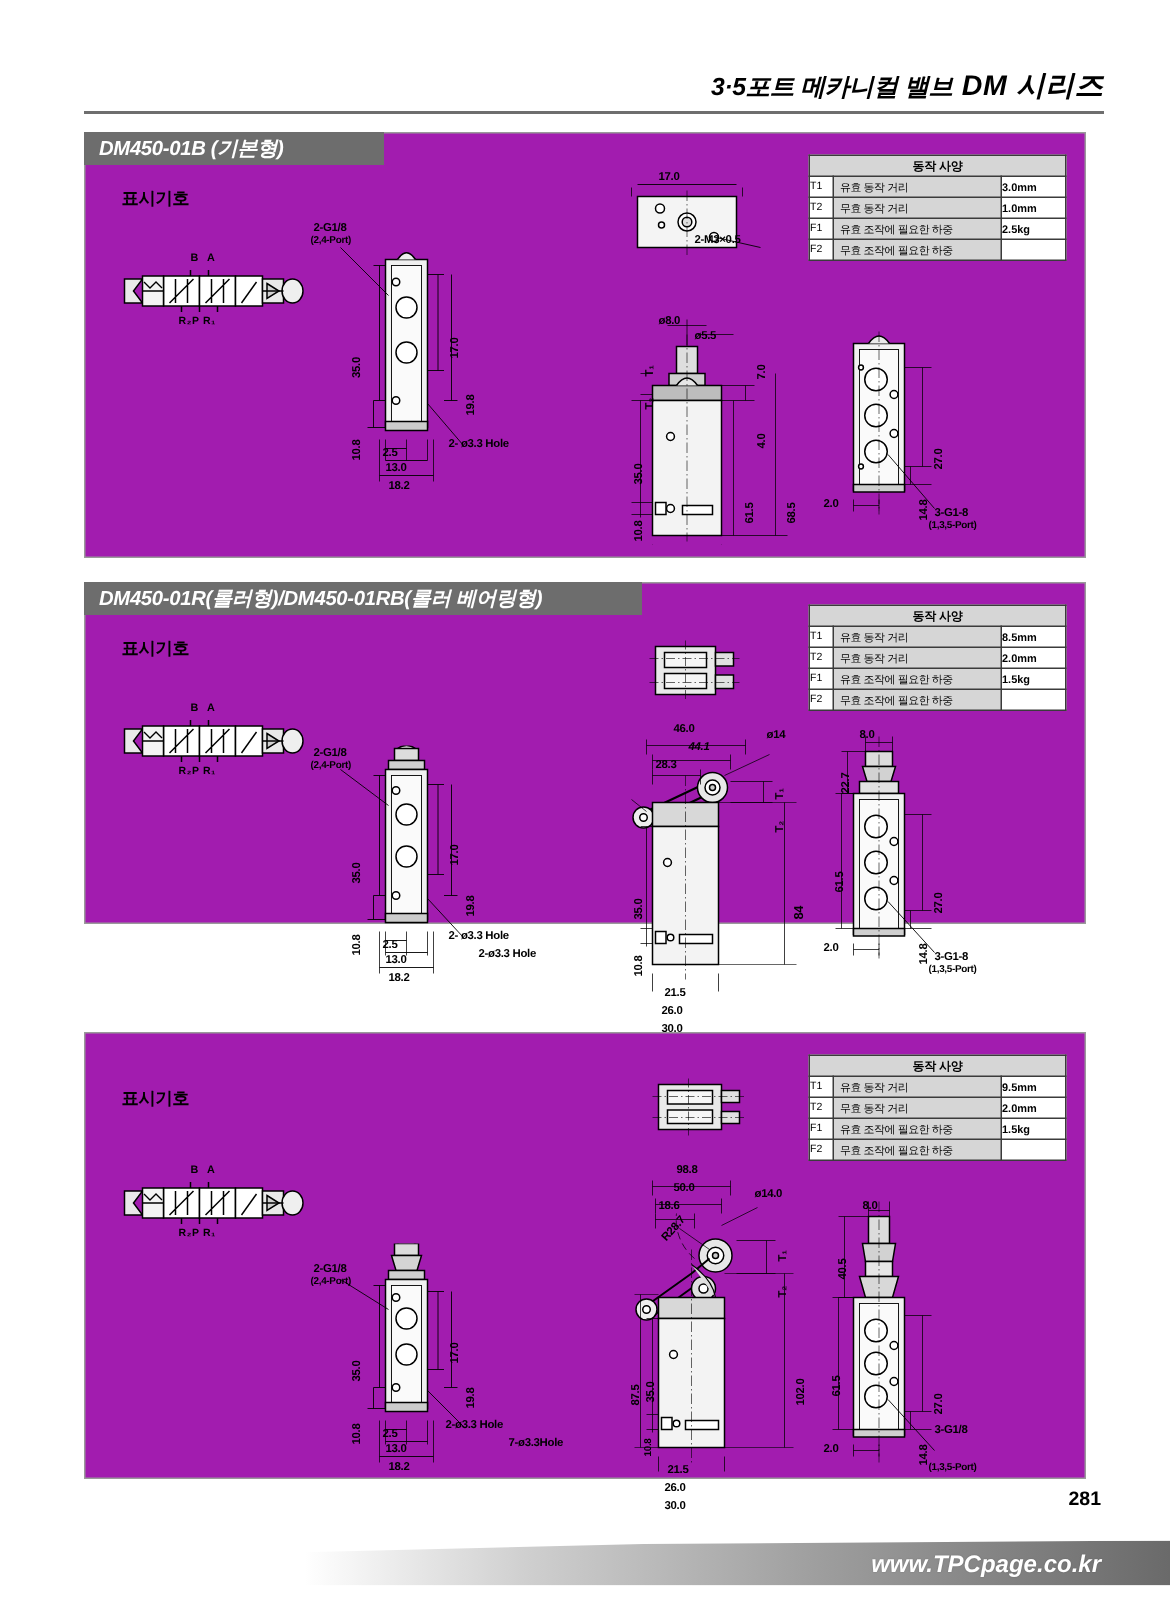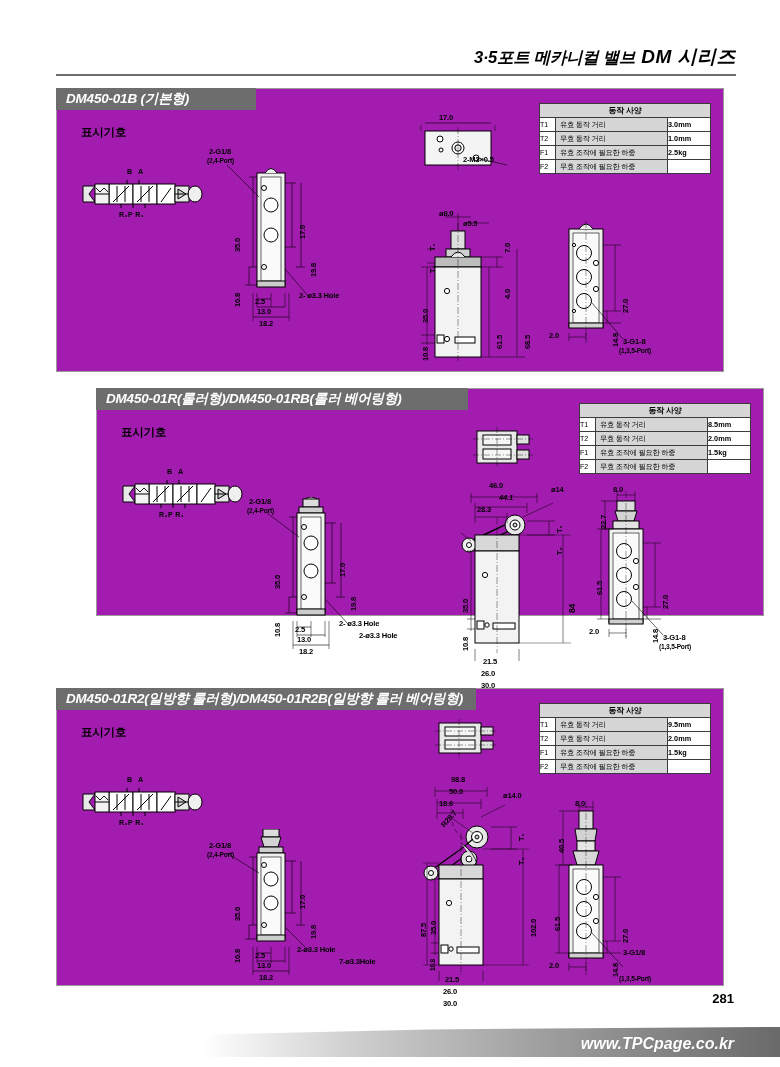--- a/index.html
+++ b/index.html
@@ -59,21 +59,21 @@
   
   .section {
     position: absolute;
     left: 56px;
     width: 668px;
     border: 1px solid #9a9a9a;
     box-sizing: border-box;
     background: #a21caf;
   }
   #section-1 { top: 88px;  height: 284px; }
-  #section-2 { top: 388px; height: 228px; margin-left: 40px; }
+  #section-2 { top: 388px; height: 228px; }
   #section-3 { top: 688px; height: 298px; }
 
   .section-title {
     position: absolute;
     top: -1px;
     left: -1px;
     height: 22px;
     line-height: 22px;
     background: #6d6d6d;
     color: #ffffff;
@@ -575,21 +575,20 @@
       <div class="dim vert" style="left:8px; top:110px;">61.5</div>
       <div class="dim vert" style="left:74px; top:124px;">27.0</div>
       <div class="dim vert" style="left:64px; top:158px;">14.8</div>
       <div class="dim" style="left:2px; top:142px;">2.0</div>
       <div class="dim" style="left:76px; top:148px;">3-G1-8</div>
       <div class="dim small" style="left:72px; top:158px;">(1,3,5-Port)</div>
     </div>
   </div>
 
   <div class="section" id="section-3">
-    <div class="section-title">DM450-01R2(일방향 롤러형)/DM450-01R2B(일방향 롤러 베어링형)</div>
     <div class="symbol-label">표시기호</div>
 
     <table class="spec-table">
       <thead>
         <tr>
             <th colspan="3">동작 사양</th>
           </tr>
       </thead>
       <tbody>
         <tr>

